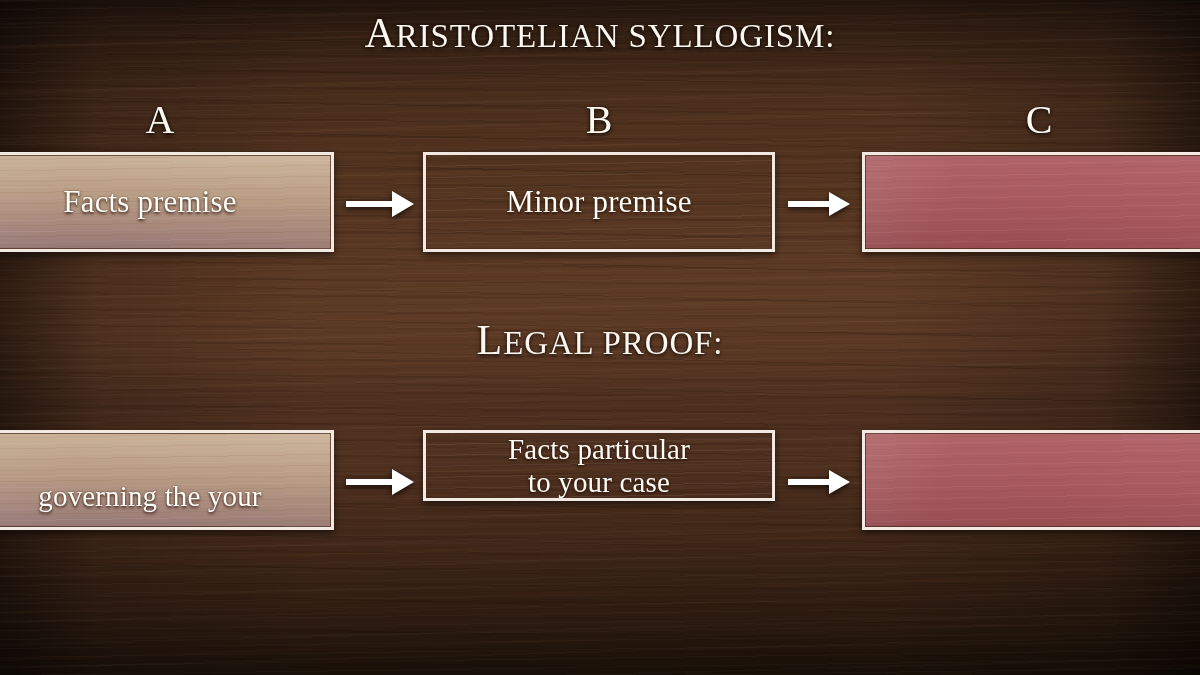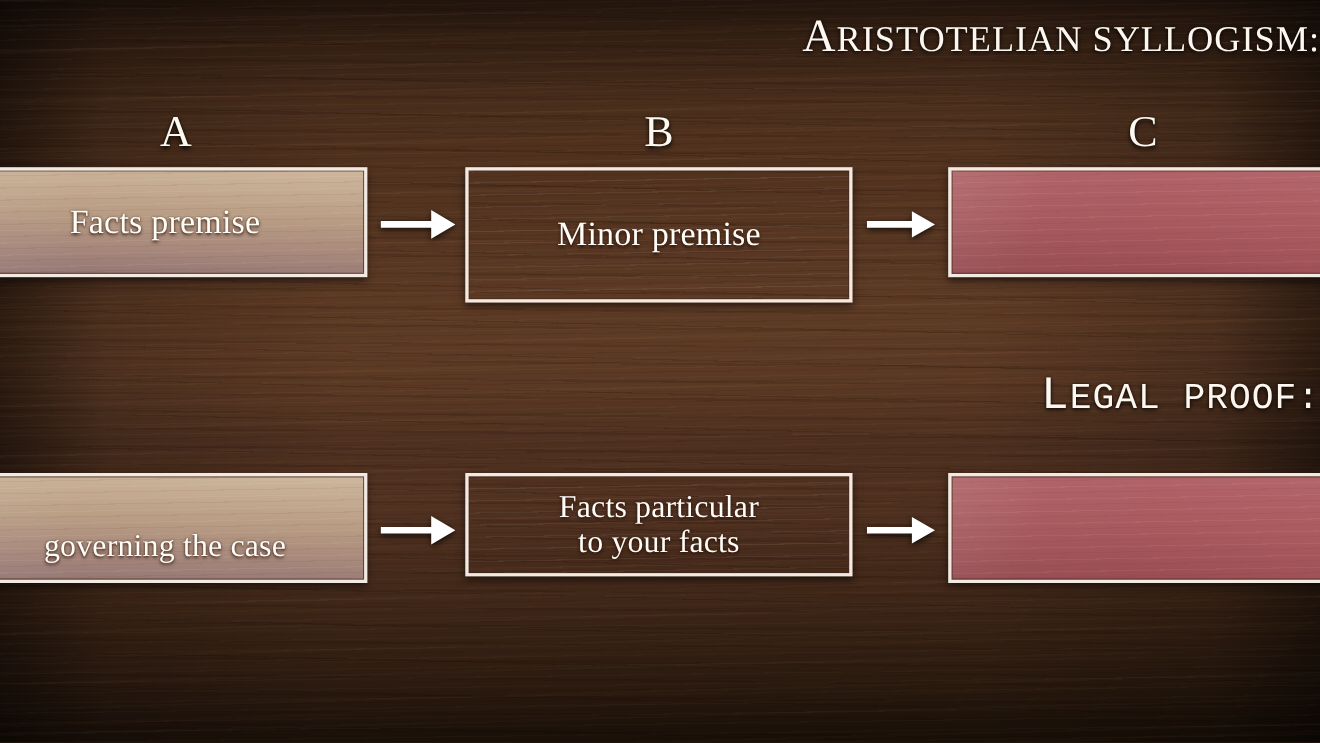--- a/index.html
+++ b/index.html
@@ -95,36 +95,36 @@
         rgba(0,0,0,0.22) 60%,
         rgba(0,0,0,0.00) 70%,
         rgba(95,58,28,0.14) 80%,
         rgba(0,0,0,0.26) 100%);
   }
 
   
   .section-title {
     position: absolute;
     width: 100%;
-    text-align: right;
+    text-align: center;
     color: #fdf7ef;
     letter-spacing: 0.055em;
     white-space: nowrap;
     text-shadow:
       0 2px 4px rgba(0,0,0,0.75),
       0 0 2px rgba(0,0,0,0.55);
   }
   .section-title .cap {
     font-size: 42px;
   }
   .section-title .sc {
     font-size: 33px;
   }
   #title-1 { top: 9px; }
-  #title-2 { top: 336px; font-family: Liberation Mono, monospace; }
+  #title-2 { top: 316px; }
 
   
   .col-letter {
     position: absolute;
     top: 96px;
     text-align: center;
     font-size: 40px;
     color: #fdf8f0;
     text-shadow:
       0 2px 4px rgba(0,0,0,0.8),
@@ -189,26 +189,26 @@
       linear-gradient(182deg, #d2a63f 0%, #d0a441 14%, #c99a4c 34%, #c08a5c 54%, #bd7f6a 72%, #b975716 86%, #b57173 100%);
   }
   .fill-c {
     background:
       linear-gradient(110deg, rgba(255,255,255,0.10) 0%, rgba(255,255,255,0.02) 24%, rgba(0,0,0,0.00) 50%),
       linear-gradient(185deg, #b3676c 0%, #ae6065 22%, #a85a5e 48%, #a05358 72%, #974c52 92%, #8f464c 100%);
   }
 
   
   #box-a1 { left: -34px; top: 152px; width: 368px;  height: 100px; }
-  #box-b1 { left: 423px; top: 152px; width: 352px;  height: 123px; }
+  #box-b1 { left: 423px; top: 152px; width: 352px;  height: 100px; }
   #box-c1 { left: 862px; top: 152px; width: 372px;  height: 100px; }
 
   
   #box-a2 { left: -34px; top: 430px; width: 368px;  height: 100px; }
-  #box-b2 { left: 423px; top: 430px; width: 352px;  height: 94px; }
+  #box-b2 { left: 423px; top: 430px; width: 352px;  height: 71px; }
   #box-c2 { left: 862px; top: 430px; width: 372px;  height: 100px; }
 
   #box-a2 .label, #box-b2 .label, #box-c2 .label { font-size: 29px; }
 
   
   .arrow {
     position: absolute;
     filter: drop-shadow(0 2px 3px rgba(0,0,0,0.75));
   }
   #arrow-1 { left: 346px; top: 188px; width: 68px; height: 32px; }
@@ -257,33 +257,33 @@
   </div>
 
   <div class="section-title" id="title-2">
     <span class="cap">L</span><span class="sc">EGAL PROOF:</span>
   </div>
 
   <div class="box fill-a" id="box-a2">
     <div class="sheen"></div>
     <div class="label">
       <br>
-      <span>governing the case</span>
+      <span>governing the your</span>
     </div>
   </div>
 
   <svg class="arrow" id="arrow-3" viewBox="0 0 68 32">
     <path d="M0 13 L46 13 L46 3 L68 16 L46 29 L46 19 L0 19 Z" fill="#ffffff"></path>
   </svg>
 
   <div class="box fill-b" id="box-b2">
     <div class="sheen"></div>
     <div class="label">
       <span>Facts particular</span><br>
-      <span>to your facts</span>
+      <span>to your case</span>
     </div>
   </div>
 
   <svg class="arrow" id="arrow-4" viewBox="0 0 62 28">
     <path d="M0 11 L41 11 L41 2 L62 14 L41 26 L41 17 L0 17 Z" fill="#ffffff"></path>
   </svg>
 
   <div class="box fill-c" id="box-c2">
     <div class="sheen"></div>
     <div class="label">

